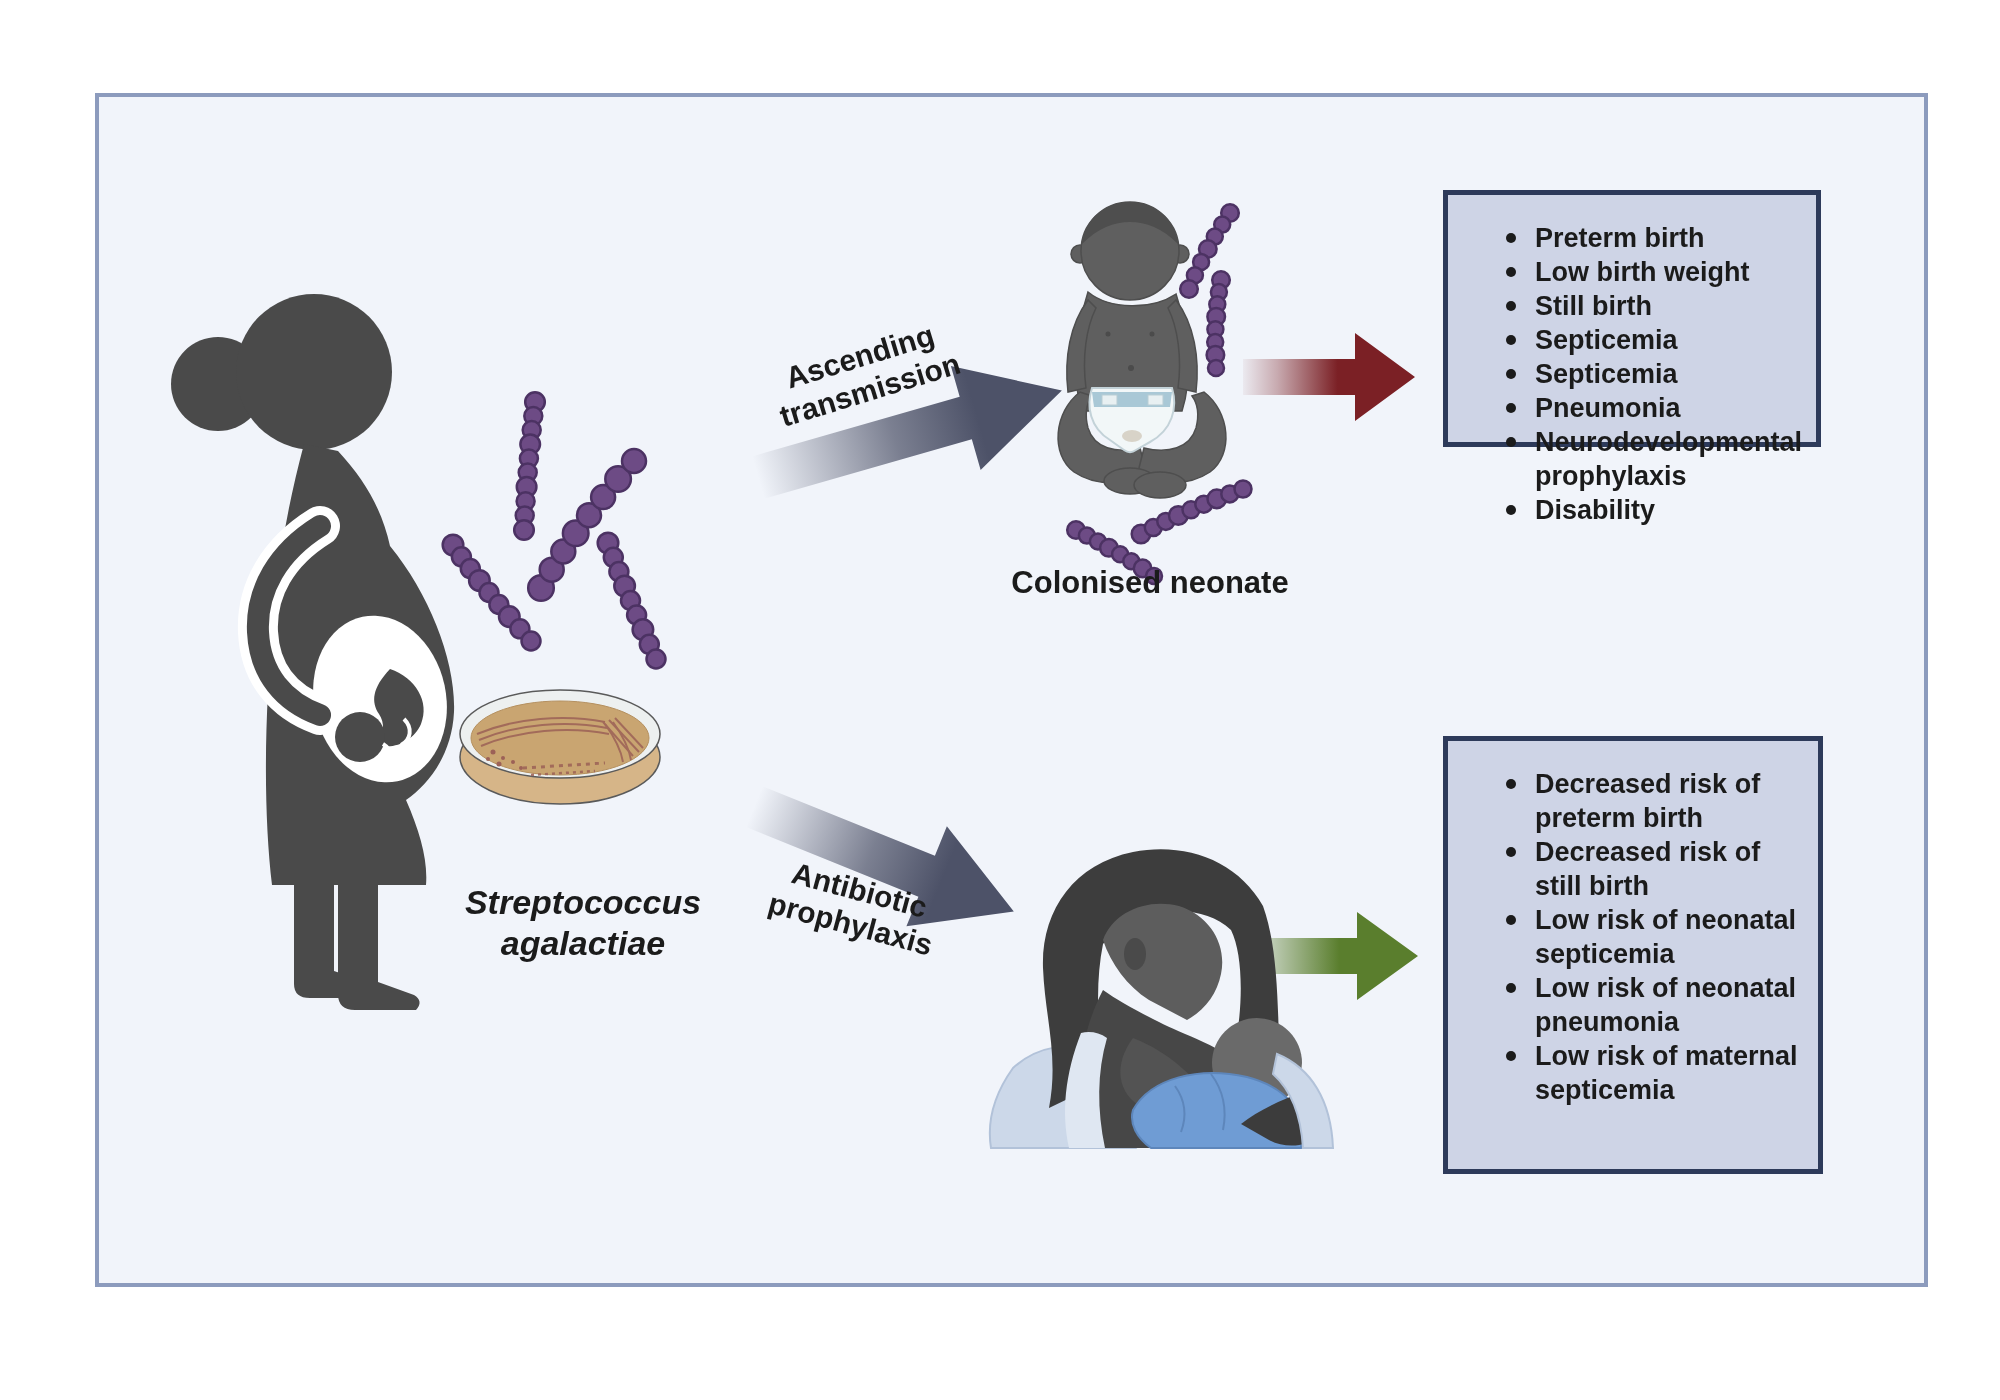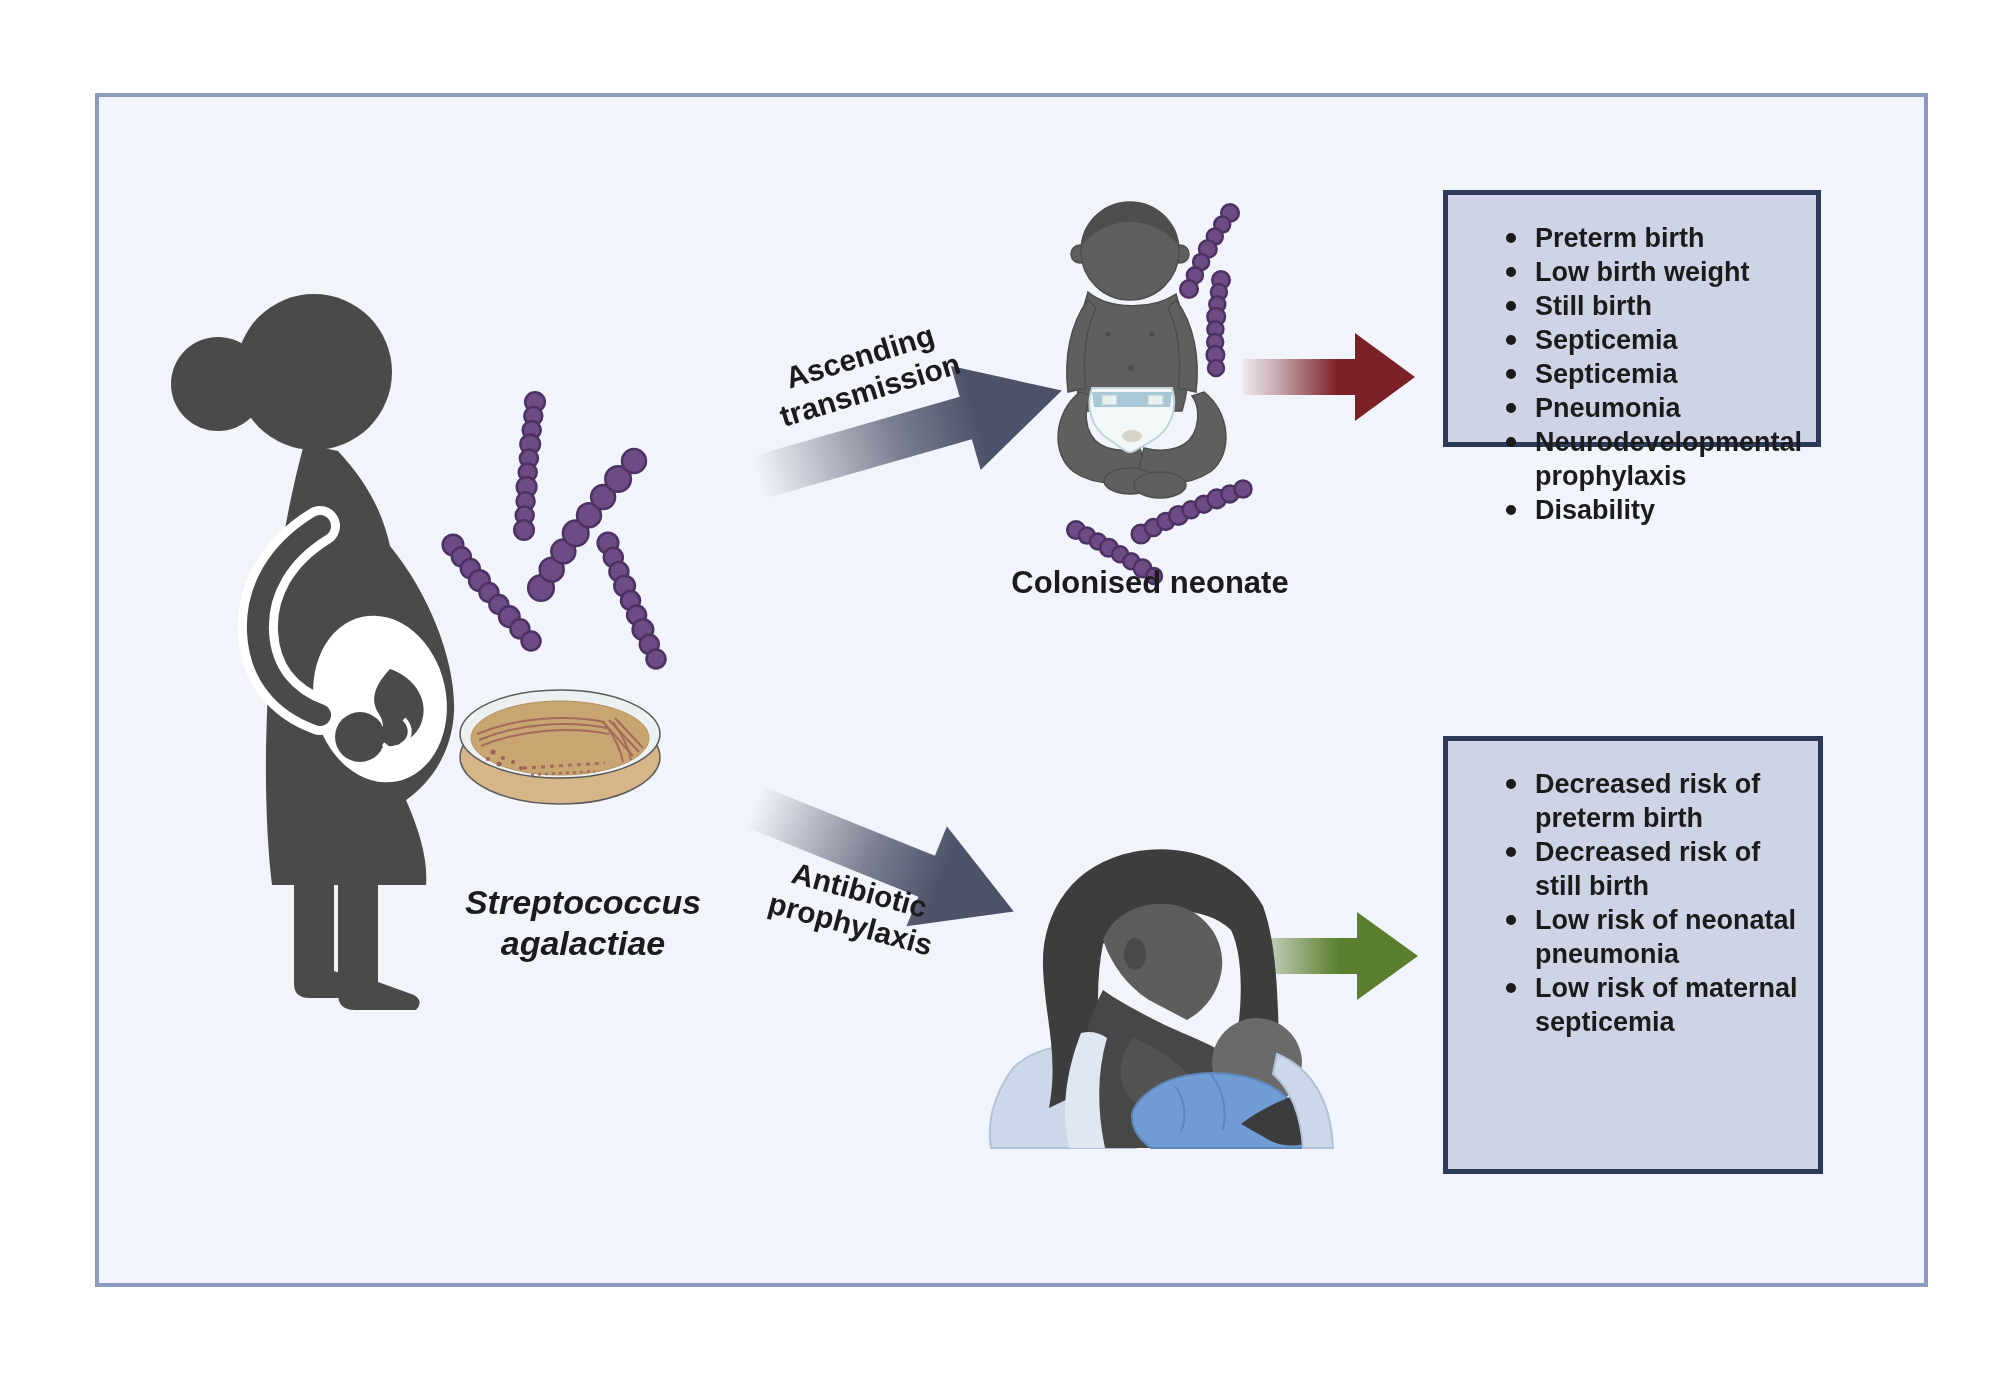--- a/index.html
+++ b/index.html
@@ -283,18 +283,19 @@
         <li>Pneumonia</li>
         <li>Neurodevelopmental prophylaxis</li>
         <li>Disability</li>
       </ul>
   </div>
 
   <div id="outcome-box-protective" class="outcome-box">
     <ul>
         <li>Decreased risk of preterm birth</li>
         <li>Decreased risk of still birth</li>
+        <li>Low risk of neonatal septicemia</li>
         <li>Low risk of neonatal pneumonia</li>
         <li>Low risk of maternal septicemia</li>
       </ul>
   </div>
 
 </div>
 
 </body></html>

